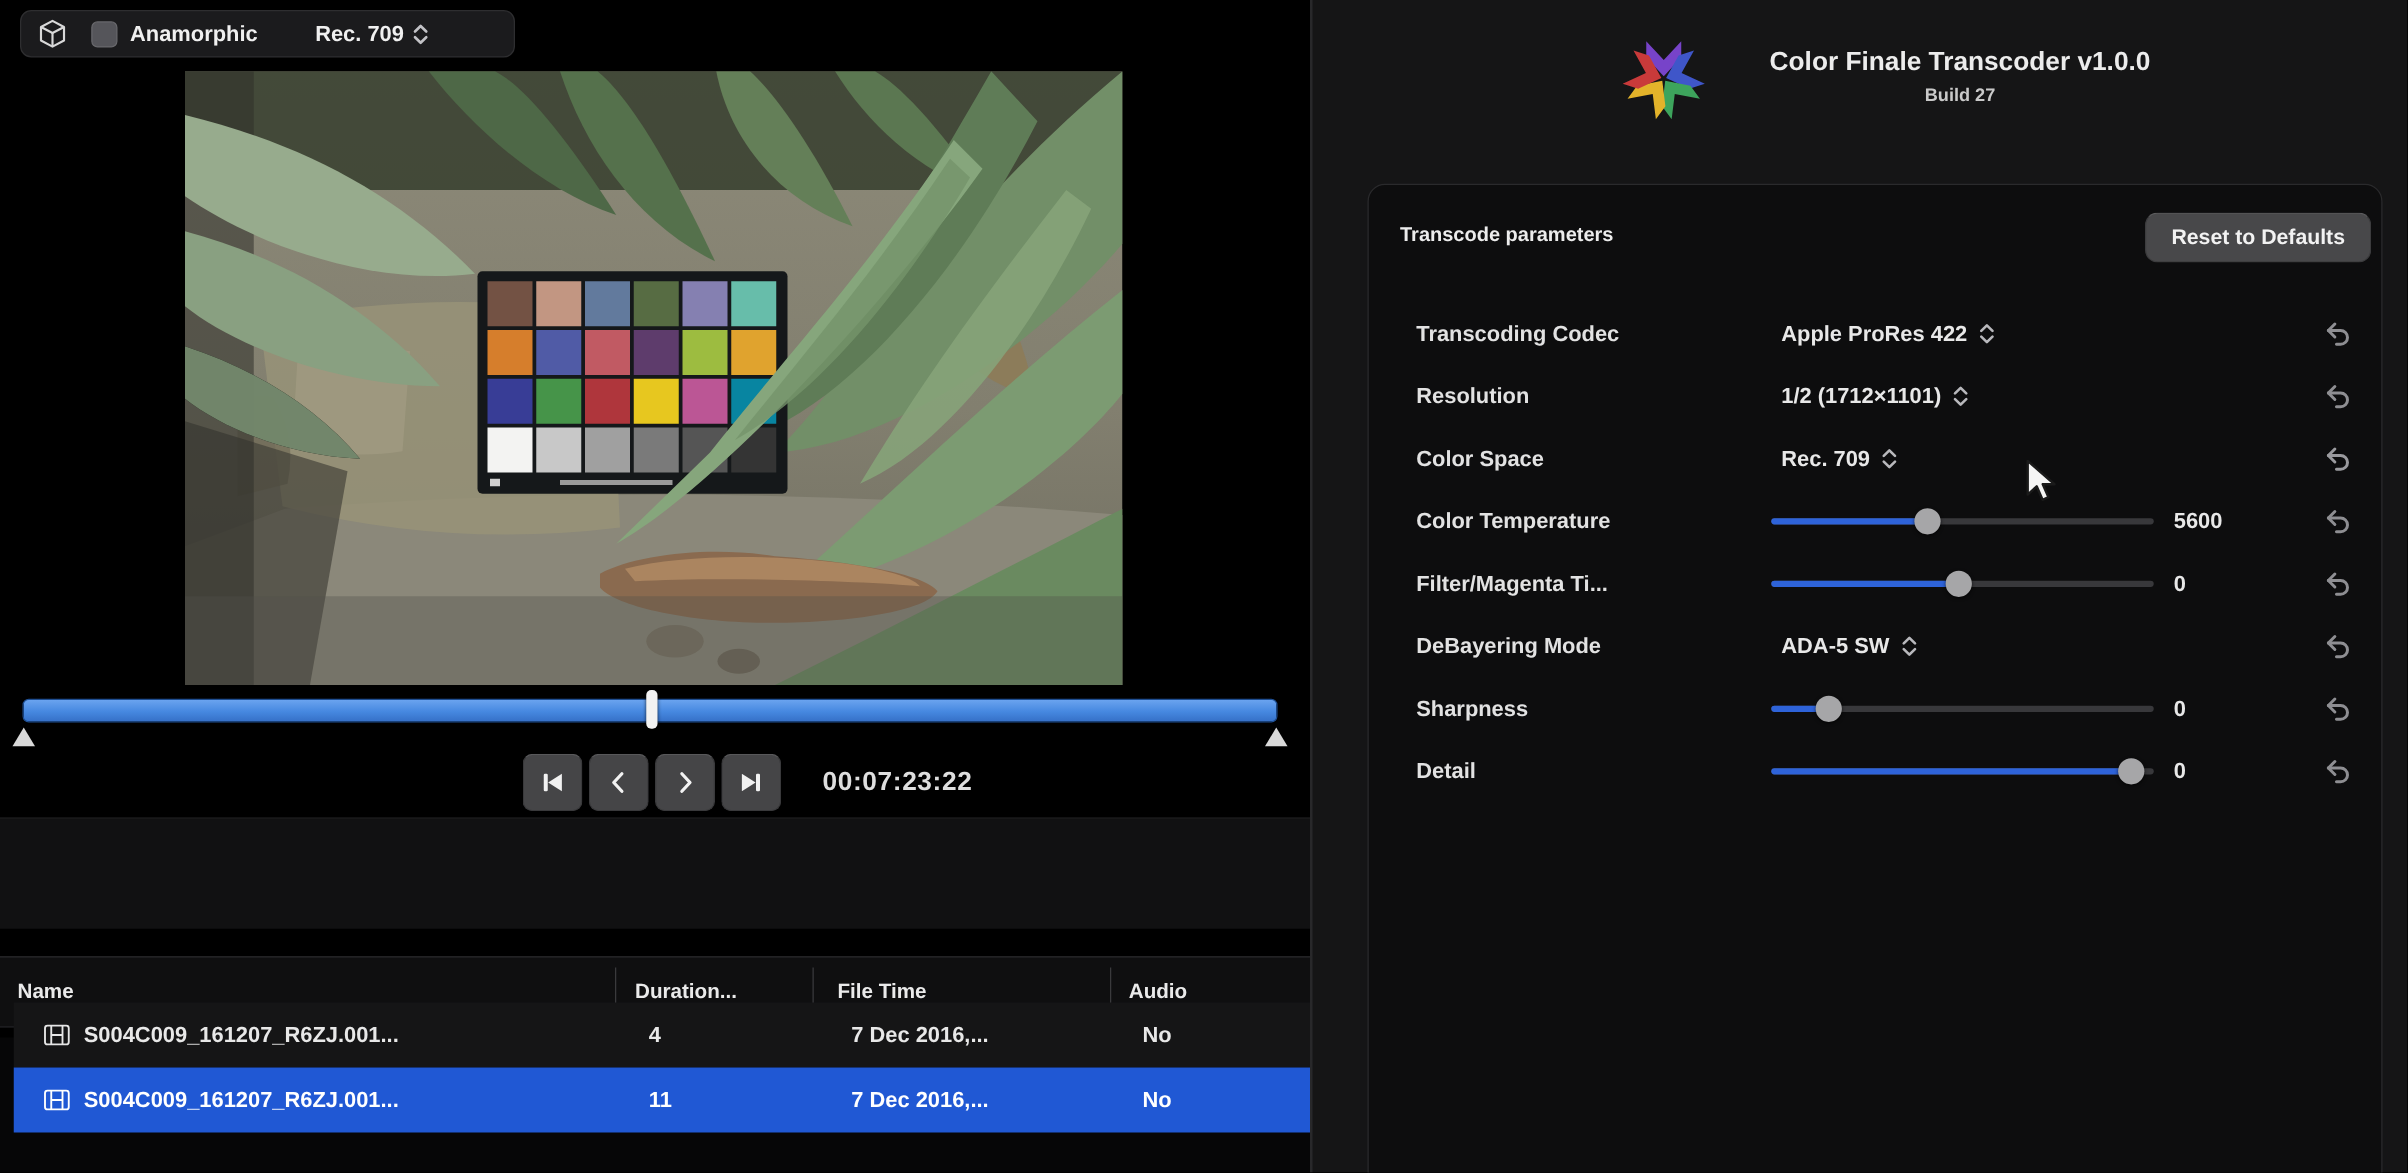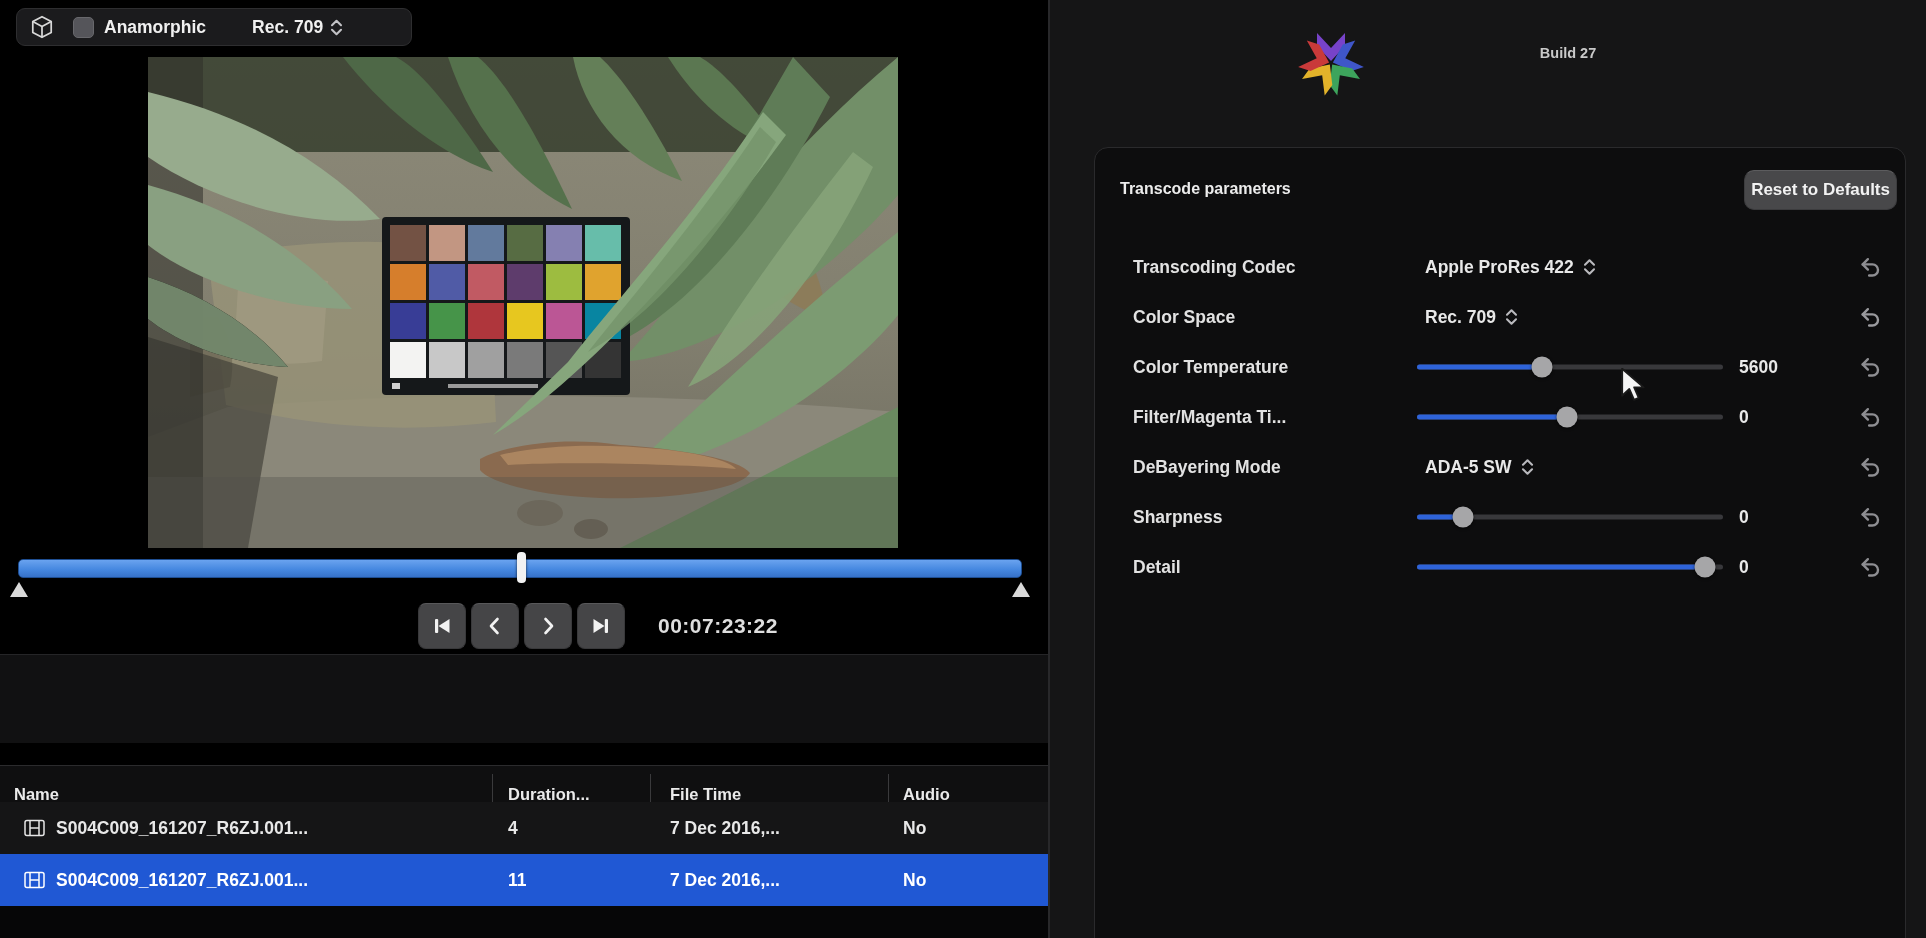--- a/index.html
+++ b/index.html
@@ -46,40 +46,40 @@
   .hline { position:absolute; left:0; width:1048px; height:1px; background:#252527; }
 
   
   .browser-bar { position:absolute; left:0; top:655px; width:1048px; height:88px; background:#111112; }
 
   
   .thead { position:absolute; left:0; top:744px; width:1048px; height:57px; background:#0f0f10;
     border-top:1px solid #2b2b2d; border-bottom:1px solid #222224;margin-top:21px; }
   .th { position:absolute; top:50%; transform:translateY(-50%); font-size:16.5px; font-weight:700; color:#eaeaea; cursor:pointer; }
   .colsep { position:absolute; top:8px; bottom:8px; width:1px; background:#3a3a3c; }
-  .trow { position:absolute; left:0; width:1048px; height:52px; background:#151516; cursor:pointer; }
+  .trow { position:absolute; left:11px; width:1048px; height:52px; background:#151516; cursor:pointer; }
   .trow.selected { background:#2058d4; }
   .trow .cell { position:absolute; top:50%; transform:translateY(-50%); font-size:17.5px; font-weight:700; color:#e8e8e8; white-space:nowrap; }
   .trow.selected .cell { color:#fff; }
   .film-wrap { position:absolute; left:24px; top:50%; transform:translateY(-50%); display:flex; }
 
   
   #right { position:absolute; left:1048px; top:0; width:878px; height:938px;
     background:#151516; border-left:2px solid #28282a; }
   .app-header { position:absolute; left:0; top:0; width:878px; height:130px; }
   .logo { position:absolute; left:248px; top:30px; }
   .titlebox { position:absolute; left:328px; top:38px; width:380px; text-align:center; }
   .app-title { font-size:21px; font-weight:700; color:#ececec; }
   .app-build { margin-top:7px; font-size:14.5px; font-weight:700; color:#c9c9c9; }
 
   .card { position:absolute; left:44px; top:147px; width:812px; height:810px;
     background:#0d0d0e; border:1px solid #2a2a2c; border-radius:14px; }
   .card-head { position:relative; height:94px; }
   .section-title { position:absolute; left:25px; top:32px; font-size:16px; font-weight:700; color:#ececec; }
-  .reset-btn { position:absolute; right:8px; top:22px; height:40px; padding:0 6px;
+  .reset-btn { position:absolute; right:8px; top:22px; height:40px; padding:0 20px;
     background:#48484a; border:1px solid #3c3c3e; border-top-color:#5c5c5e; border-radius:10px;
     font-family:"Liberation Sans",sans-serif; font-size:17px; font-weight:700; color:#f2f2f2; cursor:pointer; }
 
   .params { position:absolute; left:0; top:94px; width:810px; }
   .prow { position:relative; height:50px; }
   .plabel { position:absolute; left:38px; top:50%; transform:translateY(-50%);
     font-size:17.5px; font-weight:700; color:#e2e2e2; white-space:nowrap; }
   .pdrop { position:absolute; left:330px; top:50%; transform:translateY(-50%);
     display:flex; align-items:center; gap:9px; cursor:pointer; }
   .pdrop span { font-size:17.5px; font-weight:700; color:#e8e8e8; white-space:nowrap; }
@@ -294,20 +294,21 @@
             <path d="M-14,-30 L0,-15 L14,-30 L14,-17 L0,-2 L-14,-17 Z" fill="#3da45c"></path>
           </g>
         <g transform="rotate(216)">
             <path d="M-14,-30 L0,-15 L14,-30 L14,-17 L0,-2 L-14,-17 Z" fill="#e3b32a"></path>
           </g>
         <g transform="rotate(288)">
             <path d="M-14,-30 L0,-15 L14,-30 L14,-17 L0,-2 L-14,-17 Z" fill="#c93a3a"></path>
           </g>
       </svg>
       <div class="titlebox">
+        <div class="app-title">Color Finale Transcoder v1.0.0</div>
         <div class="app-build">Build 27</div>
       </div>
     </div>
 
     <div class="card">
       <div class="card-head">
         <span class="section-title">Transcode parameters</span>
         <button class="reset-btn">Reset to Defaults</button>
       </div>
 
@@ -323,20 +324,36 @@
               </svg>
           </div>
           <button class="undo">
               <svg width="25" height="25" viewBox="0 0 24 24" fill="none" stroke="#8e8e92" stroke-width="2.3" stroke-linecap="round" stroke-linejoin="round">
                 <path d="M9.5 4.5 L4.5 9.5 L9.5 14.5"></path>
                 <path d="M4.5 9.5 h9.4 a5.3 5.3 0 0 1 0 10.6 h-3.2"></path>
               </svg>
             </button>
         </div>
 
+        <div class="prow">
+          <span class="plabel">Resolution</span>
+          <div class="pdrop">
+            <span>1/2 (1712×1101)</span>
+            <svg width="13" height="17" viewBox="0 0 13 17" fill="none" stroke="#b8b8bc" stroke-width="2.1" stroke-linecap="round" stroke-linejoin="round">
+                <polyline points="2,6.2 6.5,1.8 11,6.2"></polyline>
+                <polyline points="2,10.8 6.5,15.2 11,10.8"></polyline>
+              </svg>
+          </div>
+          <button class="undo">
+              <svg width="25" height="25" viewBox="0 0 24 24" fill="none" stroke="#8e8e92" stroke-width="2.3" stroke-linecap="round" stroke-linejoin="round">
+                <path d="M9.5 4.5 L4.5 9.5 L9.5 14.5"></path>
+                <path d="M4.5 9.5 h9.4 a5.3 5.3 0 0 1 0 10.6 h-3.2"></path>
+              </svg>
+            </button>
+        </div>
 
         <div class="prow">
           <span class="plabel">Color Space</span>
           <div class="pdrop">
             <span>Rec. 709</span>
             <svg width="13" height="17" viewBox="0 0 13 17" fill="none" stroke="#b8b8bc" stroke-width="2.1" stroke-linecap="round" stroke-linejoin="round">
                 <polyline points="2,6.2 6.5,1.8 11,6.2"></polyline>
                 <polyline points="2,10.8 6.5,15.2 11,10.8"></polyline>
               </svg>
           </div>

